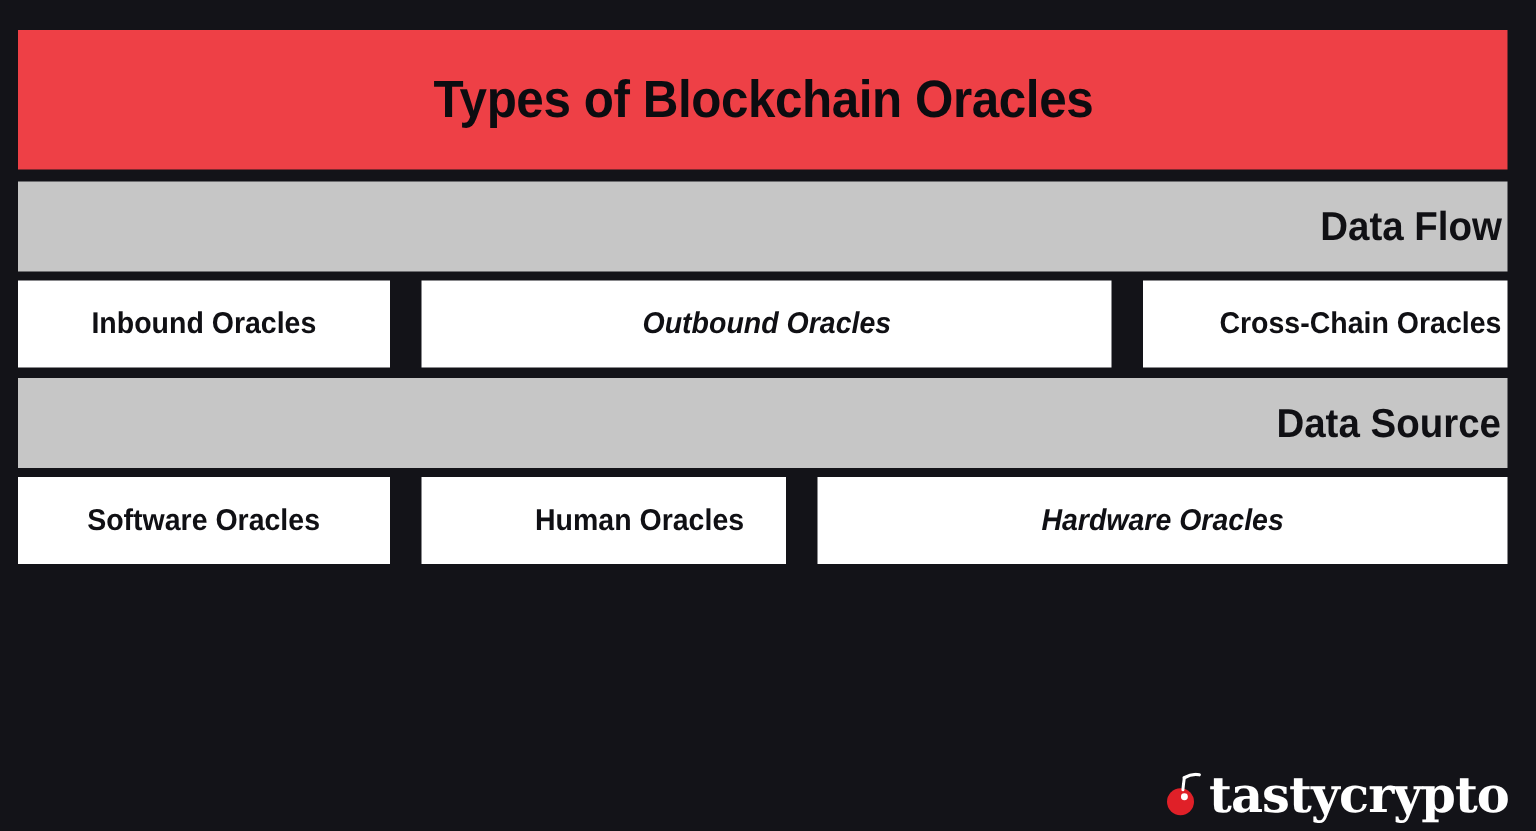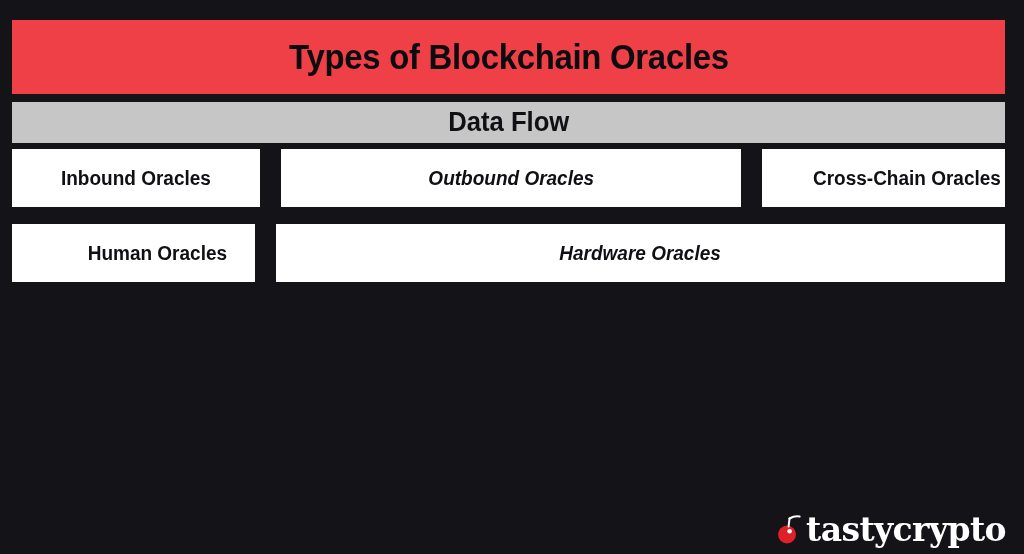--- a/index.html
+++ b/index.html
@@ -20,21 +20,21 @@
   }
   .stack {
     position: absolute;
     left: 12px;
     top: 20px;
     width: 993px;
   }
 
   
   .title-bar {
-    height: 74px;
+    height: 93px;
     background: #ee4046;
     display: flex;
     align-items: center;
     justify-content: center;
     margin-bottom: 8px;
   }
   .title-text {
     color: #0c0c10;
     font-size: 35px;
     font-weight: bold;
@@ -43,42 +43,42 @@
     transform: scaleX(0.94);
     transform-origin: center;
     white-space: nowrap;
   }
 
   
   .section { margin-bottom: 7px; }
   .section:last-of-type { margin-bottom: 0; }
 
   .section-header {
-    height: 41px;
+    height: 60px;
     background: #c6c6c6;
     display: flex;
     align-items: center;
-    justify-content: center;
+    justify-content: flex-end;
     margin-bottom: 6px;
   }
   .section-header-text {
     color: #101014;
     font-size: 27px;
     font-weight: bold;
     font-family: "Liberation Sans Narrow", "Liberation Sans", sans-serif;
     transform: scaleX(0.95);
     transform-origin: center;
     white-space: nowrap;
   }
 
   .row {
     display: flex;
     height: 58px;
     gap: 21px;
-    margin-bottom: 17px;
+    margin-bottom: 7px;
     text-align: right;
   }
   .cell {
     background: #ffffff;
     display: flex;
     align-items: center;
     justify-content: center;
     box-sizing: border-box;
     overflow: hidden;
   }
@@ -142,21 +142,27 @@
         <div class="cell w-large">
           <span class="cell-text">Outbound Oracles</span>
         </div>
         <div class="cell w-right">
           <span class="cell-text">Cross-Chain Oracles</span>
         </div>
       </div>
     </div>
 
     <div class="section">
+      <div class="section-header">
+        <div class="section-header-text">Data Source</div>
+      </div>
       <div class="row">
+        <div class="cell w-small">
+          <span class="cell-text">Software Oracles</span>
+        </div>
         <div class="cell w-right">
           <span class="cell-text">Human Oracles</span>
         </div>
         <div class="cell w-large">
           <span class="cell-text">Hardware Oracles</span>
         </div>
       </div>
     </div>
 
     <div class="section">

